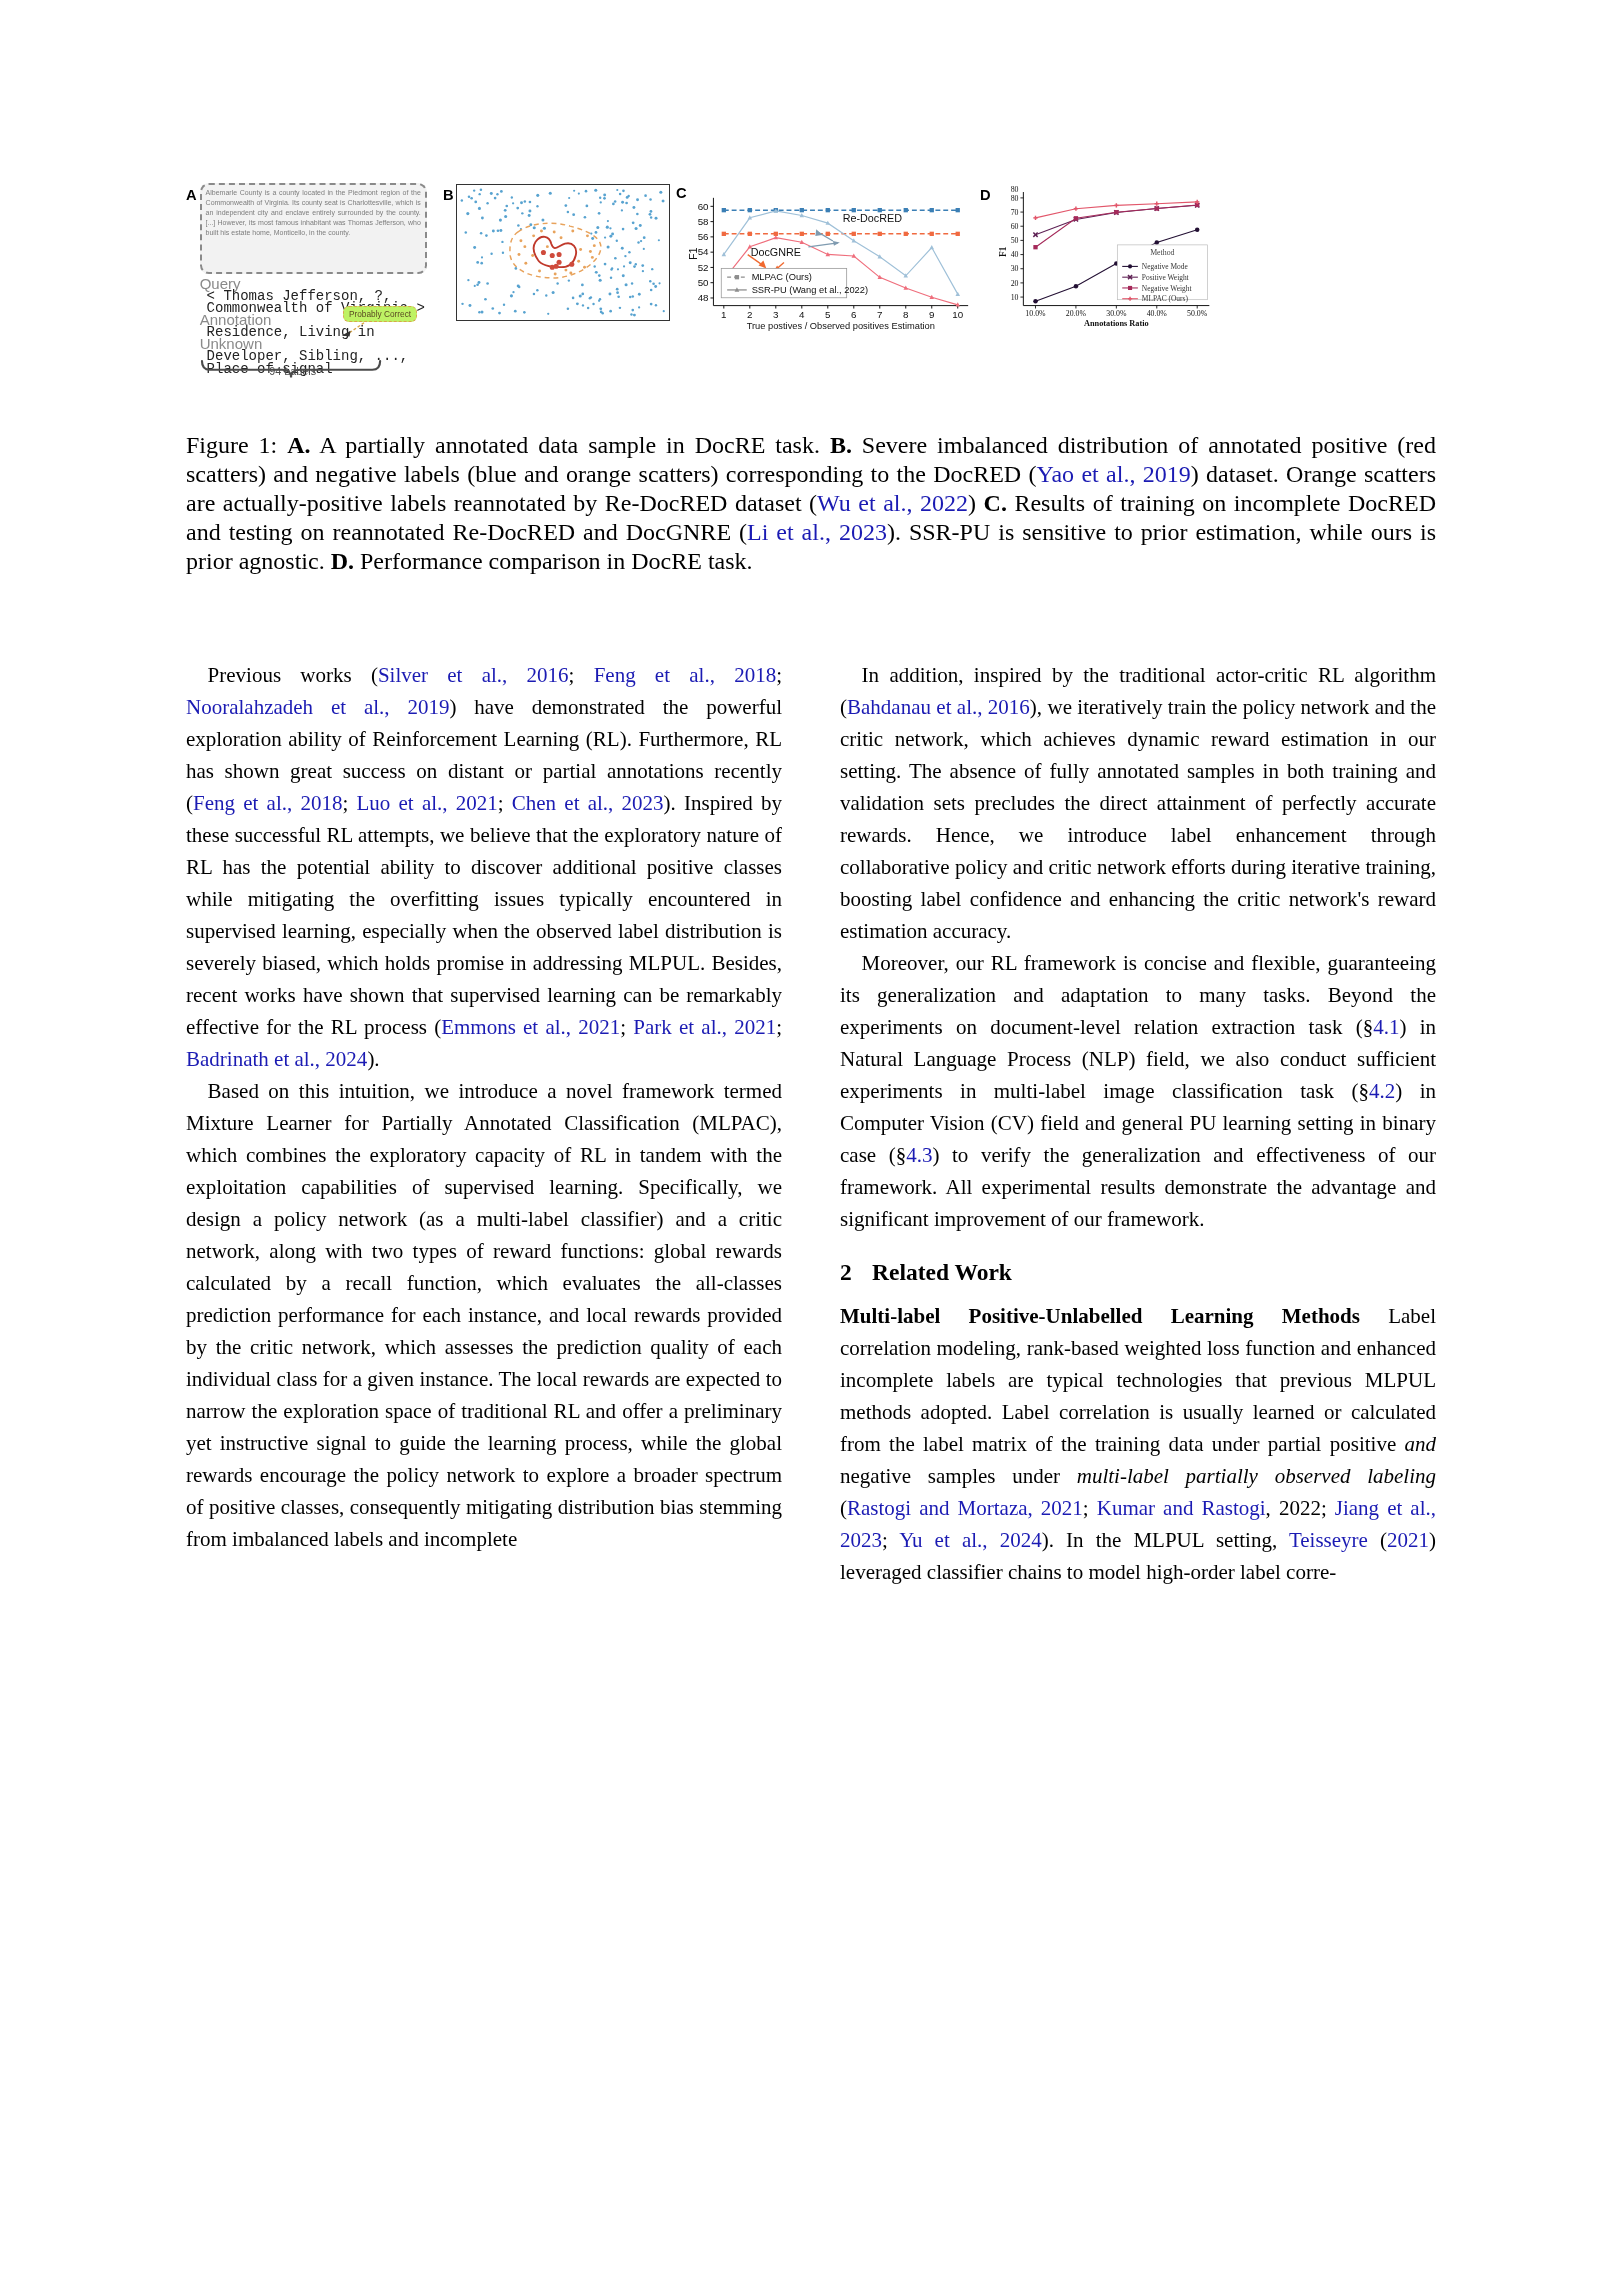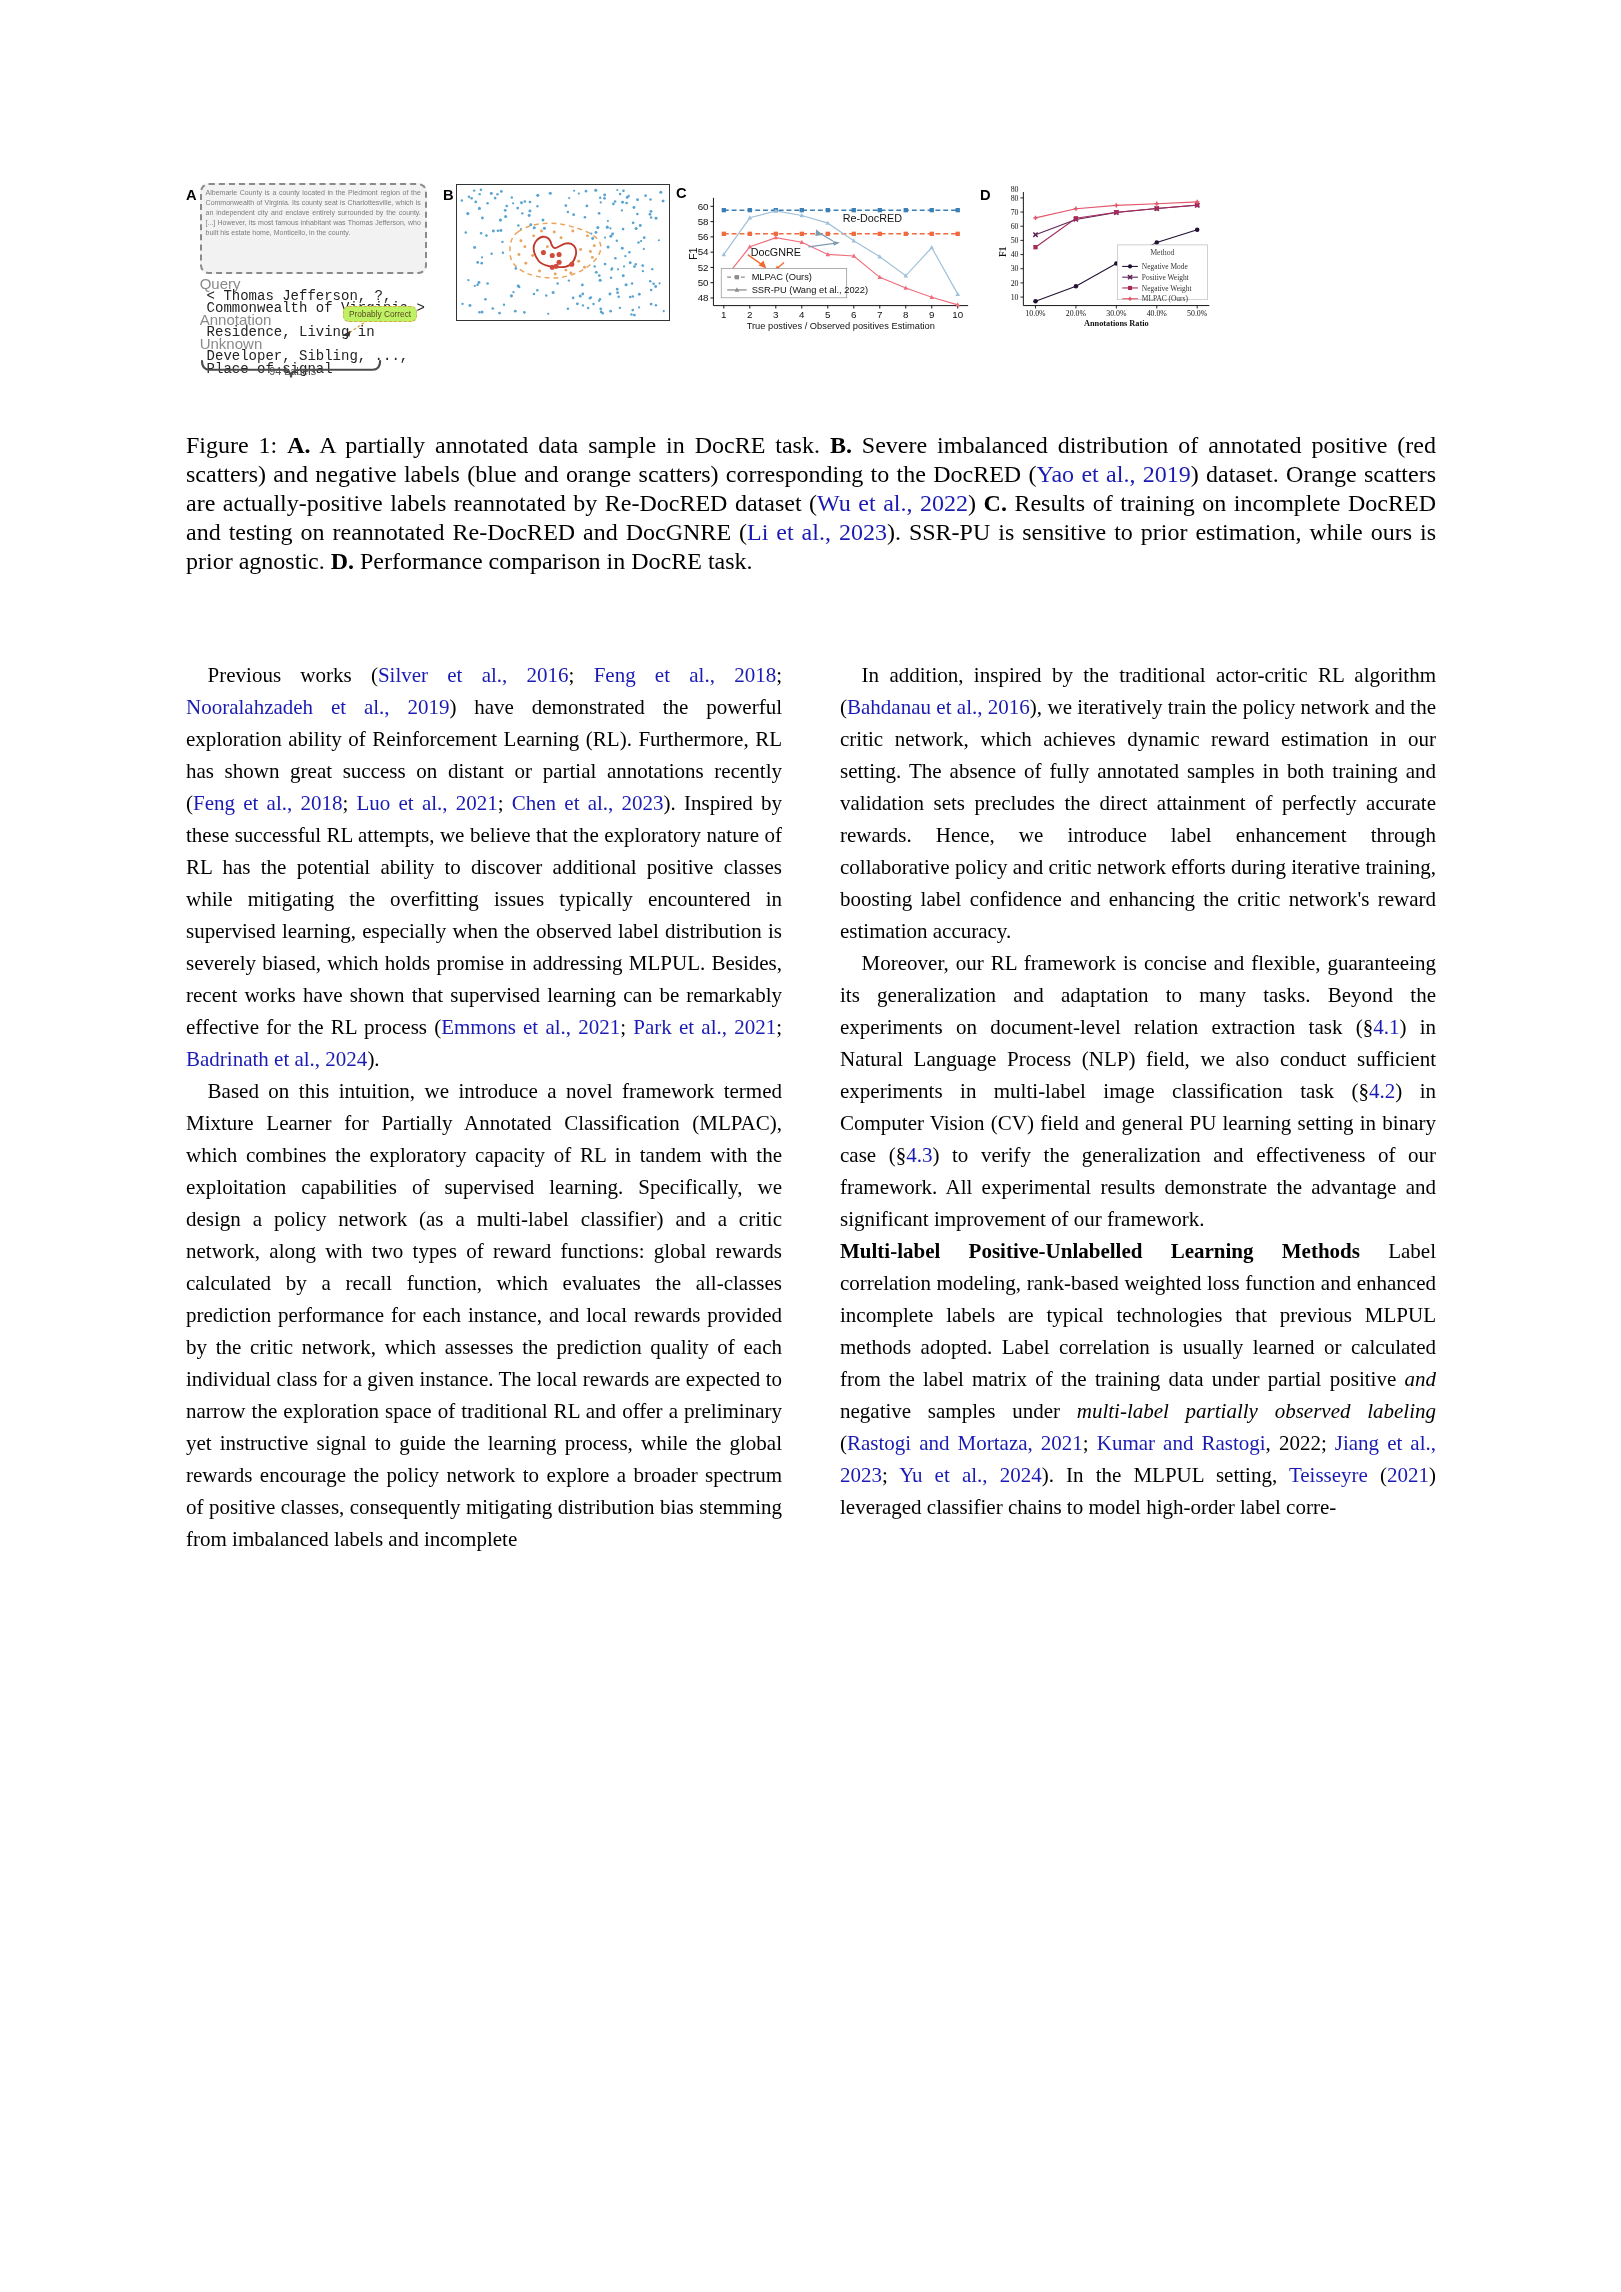--- a/index.html
+++ b/index.html
@@ -576,19 +576,22 @@
   <div class="cols">
 
     <div class="col left">
       <p class="ind"><span id="L2"><span>Previous works (</span><span class="cite">Silver et al., 2016</span><span>; </span><span class="cite">Feng et al., 2018</span><span>; </span><span class="cite">Nooralahzadeh et al., 2019</span><span>) have demonstrated the powerful exploration ability of Reinforcement Learning (RL). Furthermore, RL has shown great success on distant or partial annotations recently (</span><span class="cite">Feng et al., 2018</span><span>; </span><span class="cite">Luo et al., 2021</span><span>; </span><span class="cite">Chen et al., 2023</span><span>). Inspired by these successful RL attempts, we believe that the exploratory nature of RL has the potential ability to discover additional positive classes while mitigating the overfitting issues typically encountered in supervised learning, especially when the observed label distribution is severely biased, which holds promise in addressing MLPUL. Besides, recent works have shown that supervised learning can be remarkably effective for the RL process (</span><span class="cite">Emmons et al., 2021</span><span>; </span><span class="cite">Park et al., 2021</span><span>; </span><span class="cite">Badrinath et al., 2024</span><span>).</span></span></p>
       <p class="ind">Based on this intuition, we introduce a novel framework termed Mixture Learner for Partially Annotated Classification (MLPAC), which combines the exploratory capacity of RL in tandem with the exploitation capabilities of supervised learning. Specifically, we design a policy network (as a multi-label classifier) and a critic network, along with two types of reward functions: global rewards calculated by a recall function, which evaluates the all-classes prediction performance for each instance, and local rewards provided by the critic network, which assesses the prediction quality of each individual class for a given instance. The local rewards are expected to narrow the exploration space of traditional RL and offer a preliminary yet instructive signal to guide the learning process, while the global rewards encourage the policy network to explore a broader spectrum of positive classes, consequently mitigating distribution bias stemming from imbalanced labels and incomplete</p>
     </div>
 
     <div class="col right">
       <p class="ind"><span id="R2"><span>In addition, inspired by the traditional actor-critic RL algorithm (</span><span class="cite">Bahdanau et al., 2016</span><span>), we iteratively train the policy network and the critic network, which achieves dynamic reward estimation in our setting. The absence of fully annotated samples in both training and validation sets precludes the direct attainment of perfectly accurate rewards. Hence, we introduce label enhancement through collaborative policy and critic network efforts during iterative training, boosting label confidence and enhancing the critic network's reward estimation accuracy.</span></span></p>
       <p class="ind"><span id="R3"><span>Moreover, our RL framework is concise and flexible, guaranteeing its generalization and adaptation to many tasks. Beyond the experiments on document-level relation extraction task (§</span><span class="cite">4.1</span><span>) in Natural Language Process (NLP) field, we also conduct sufficient experiments in multi-label image classification task (§</span><span class="cite">4.2</span><span>) in Computer Vision (CV) field and general PU learning setting in binary case (§</span><span class="cite">4.3</span><span>) to verify the generalization and effectiveness of our framework. All experimental results demonstrate the advantage and significant improvement of our framework.</span></span></p>
+      <div class="h2">
+        <span class="num">2</span><span>Related Work</span>
+      </div>
       <p><span id="R4"><span style="font-weight: bold;">Multi-label Positive-Unlabelled Learning Methods</span><span> Label correlation modeling, rank-based weighted loss function and enhanced incomplete labels are typical technologies that previous MLPUL methods adopted. Label correlation is usually learned or calculated from the label matrix of the training data under partial positive </span><span style="font-style: italic;">and</span><span> negative samples under </span><span style="font-style: italic;">multi-label partially observed labeling</span><span> (</span><span class="cite">Rastogi and Mortaza, 2021</span><span>; </span><span class="cite">Kumar and Rastogi</span><span>, 2022; </span><span class="cite">Jiang et al., 2023</span><span>; </span><span class="cite">Yu et al., 2024</span><span>). In the MLPUL setting, </span><span class="cite">Teisseyre</span><span> (</span><span class="cite">2021</span><span>) leveraged classifier chains to model high-order label corre-</span></span></p>
     </div>
 
   </div>
 
 </div>
 
 
 </body></html>

